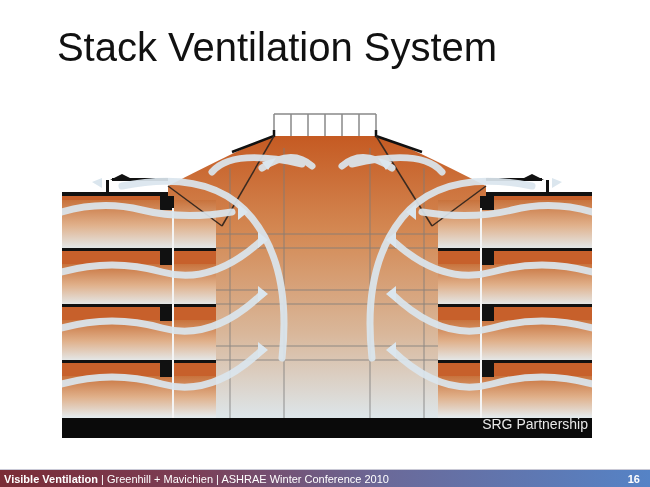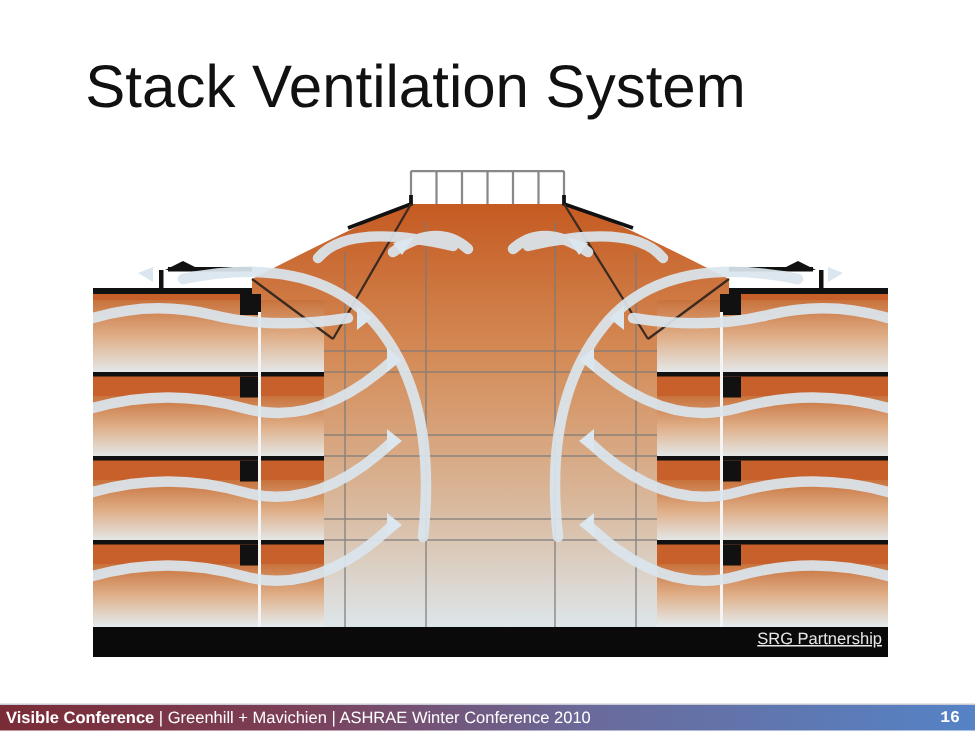--- a/index.html
+++ b/index.html
@@ -1,38 +1,37 @@
 <!DOCTYPE html>
 <html><head>
   <meta charset="utf-8">
   <style>
     html, body { margin: 0; padding: 0; background: #ffffff; }
     body { width: 650px; height: 487px; position: relative; overflow: hidden; font-family: "Liberation Sans", sans-serif; }
     .slide-title {
-      position: absolute; left: 0; top: 36px; width: 554px; text-align: center;
+      position: absolute; left: 0; top: 25px; width: 554px; text-align: center;
       font-size: 40px; color: #111111; font-family: "Liberation Sans", sans-serif; letter-spacing: 0px;
     }
     .figure {
       position: absolute; left: 62px; top: 108px; width: 530px; height: 330px;
     }
     .figure svg { display: block; }
     .credit {
-      position: absolute; right: 4px; bottom: 6px; color: #e8e8e8; font-size: 11px;
+      position: absolute; right: 4px; bottom: 6px; color: #e8e8e8; font-size: 14px;
       font-family: "Liberation Sans", sans-serif;
-      text-decoration: underline;
     }
     .footer {
       position: absolute; left: 0; top: 469px; width: 650px; height: 18px;
       background: linear-gradient(90deg, #7a2c36 0%, #7b3f57 30%, #6a6a9a 60%, #5583c6 100%);
       color: #ffffff; font-size: 11px; line-height: 18px;
       border-top: 1px solid #c9c9d6;
     }
     .footer .left { position: absolute; left: 4px; top: 0; white-space: nowrap; }
     .footer .left b { font-weight: bold; }
-    .footer .page { position: absolute; right: 10px; top: 0; font-weight: bold; font-family: Liberation Mono, monospace; }
+    .footer .page { position: absolute; right: 10px; top: 0; font-weight: bold; }
   </style>
 </head>
 <body>
 
 <div class="slide-title">Stack Ventilation System</div>
 
 <div class="figure">
   <svg width="530" height="330" viewBox="0 0 530 330" xmlns="http://www.w3.org/2000/svg">
     <defs>
       <linearGradient id="atrium" x1="0" y1="0" x2="0" y2="1">
@@ -164,16 +163,16 @@
       <path d="M490 70 L 500 74 L 490 80 Z"></path>
     </g>
 
     <rect x="0" y="310" width="530" height="20" fill="#0a0a0a"></rect>
   </svg>
   <div class="credit">SRG Partnership</div>
 </div>
 
 <div class="footer">
   <div class="left">
-    <b>Visible Conference</b><span> | </span><span>Greenhill + Mavichien</span><span> | </span><span>ASHRAE Winter Conference 2010</span>
+    <b>Visible Ventilation</b><span> | </span><span>Greenhill + Mavichien</span><span> | </span><span>ASHRAE Winter Conference 2010</span>
   </div>
   <div class="page">16</div>
 </div>
 
 </body></html>

